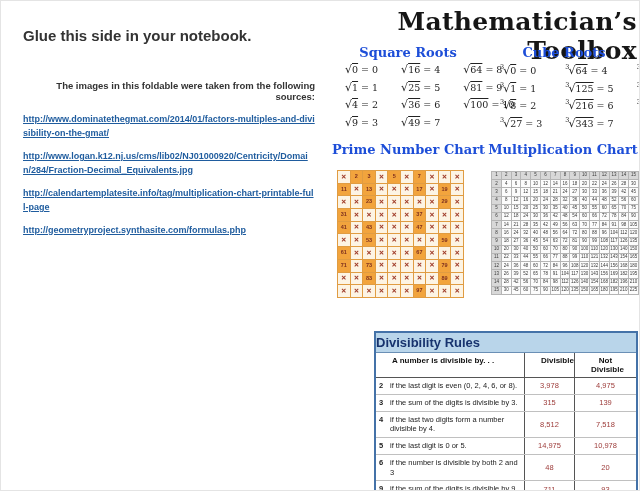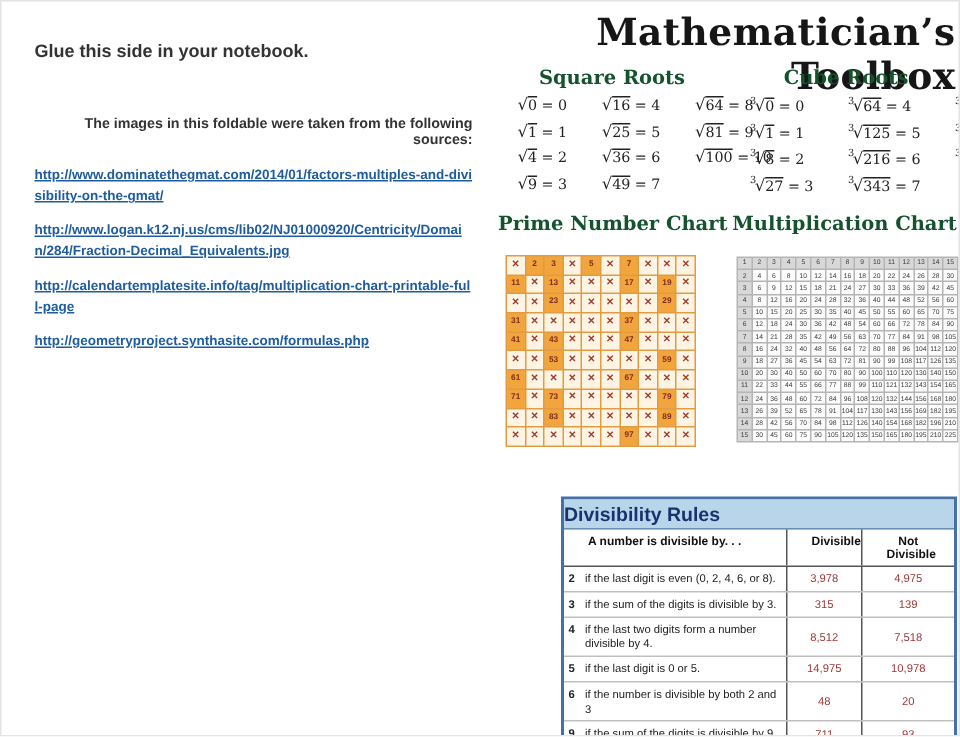--- a/index.html
+++ b/index.html
@@ -3,36 +3,36 @@
 <meta charset="utf-8">
 <style>
   html,body{margin:0;padding:0;background:#ffffff;}
   .page{
     position:relative;width:640px;height:491px;background:#fff;
     border:1px solid #e4e4e4;box-sizing:border-box;overflow:hidden;
     font-family:"Liberation Sans",sans-serif;
   }
   
   .left-col{position:absolute;left:22px;top:26px;width:292px;}
-  .glue{font-size:12px;font-weight:700;color:#333;margin:0;}
+  .glue{font-size:15px;font-weight:700;color:#333;margin:0;}
   .intro{font-size:9.5px;font-weight:700;color:#333;margin:36px 0 11px 0;text-align:right;}
   .src-link{
     display:block;font-size:9px;font-weight:600;line-height:1.55;
     color:var(--link-blue,#1f5c9e);text-decoration:underline;
     margin-bottom:9px;word-break:break-all;cursor:pointer;
   }
   
   .title{
     position:absolute;left:336px;top:6px;width:300px;margin:0;text-align:right;
     font-family:"DejaVu Serif",serif;font-weight:bold;font-size:25px;
     color:#161616;letter-spacing:.3px;
   }
   .sec-head{
     position:absolute;font-family:"DejaVu Serif",serif;font-weight:bold;
-    font-size:13px;color:#14532d;text-align:center;
+    font-size:13px;color:#1d4ed8;text-align:center;
   }
   #sq-head{left:332px;top:44px;width:150px;}
   #cb-head{left:487px;top:44px;width:152px;}
   #pc-head{left:330px;top:141px;width:155px;}
   #mc-head{left:484px;top:141px;width:156px;}
   
   .roots{
     position:absolute;display:grid;grid-auto-flow:column;
     grid-template-rows:repeat(4,16.5px);column-gap:13px;row-gap:1px;
     font-family:"DejaVu Serif",serif;font-size:9.5px;color:#222;

